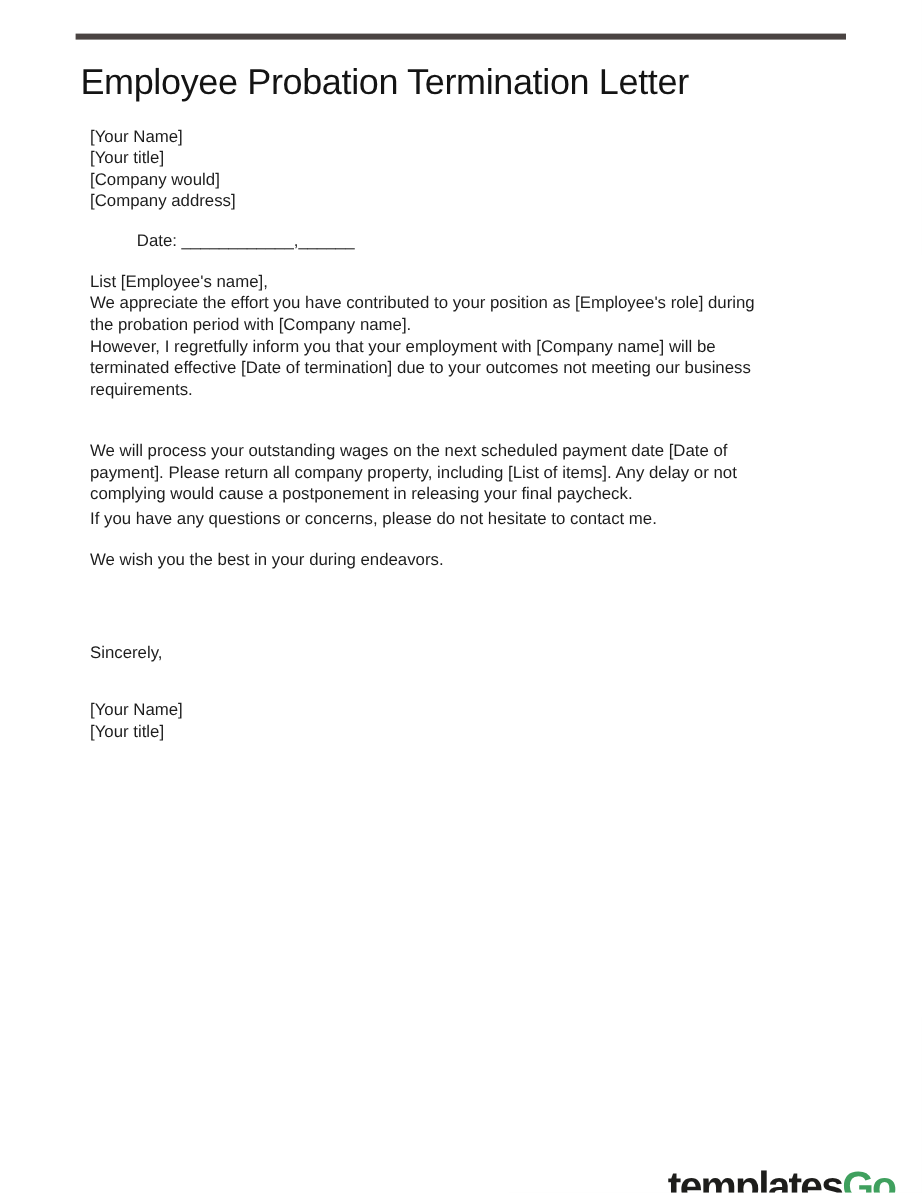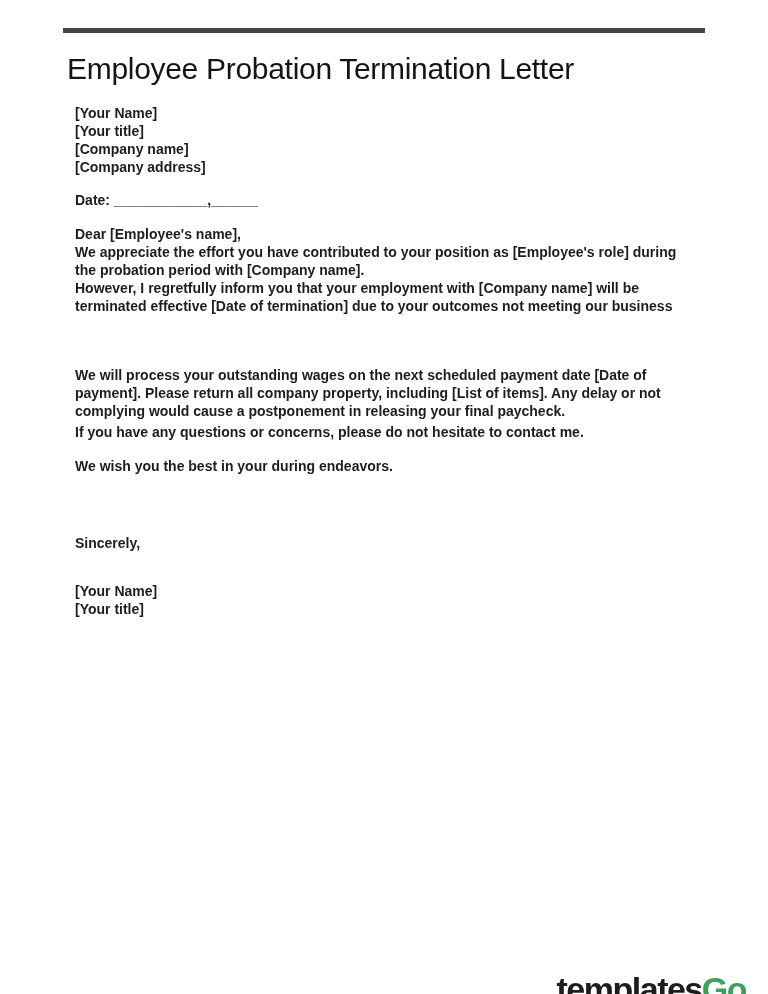--- a/index.html
+++ b/index.html
@@ -39,23 +39,23 @@
     color: var(--title-color);
     white-space: nowrap;
   }
   .textblock {
     position: absolute;
     left: 75px;
     font-size: 14px;
     line-height: 18px;
     color: var(--text-color);
   }
-  .textblock .line { white-space: nowrap; font-weight: bold; }
+  .textblock .line { white-space: nowrap; }
   .sender-block    { top: 104px; }
-  .date-block      { top: 191px; }
+  .date-block      { top: 191px; margin-left: 39px; }
   .opening-block   { top: 225px; }
   .wages-block     { top: 366px; }
   .questions-block { top: 423px; }
   .wishes-block    { top: 457px; }
   .closing-block   { top: 492px; margin-top: 42px; }
   .signature-block { top: 582px; }
   .footer-logo {
     position: absolute;
     top: 950px;
     right: 22px;
@@ -73,34 +73,35 @@
 
 <div class="page">
 
   <div class="top-rule"></div>
 
   <h1 class="doc-title">Employee Probation Termination Letter</h1>
 
   <div class="textblock sender-block">
     <div class="line">[Your Name]</div>
     <div class="line">[Your title]</div>
-    <div class="line">[Company name]</div>
+    <div class="line">[Company would]</div>
     <div class="line">[Company address]</div>
   </div>
 
   <div class="textblock date-block">
     <div class="line">Date: ____________,______</div>
   </div>
 
   <div class="textblock opening-block">
-    <div class="line">Dear [Employee's name],</div>
+    <div class="line">List [Employee's name],</div>
     <div class="line">We appreciate the effort you have contributed to your position as [Employee's role] during</div>
     <div class="line">the probation period with [Company name].</div>
     <div class="line">However, I regretfully inform you that your employment with [Company name] will be</div>
     <div class="line">terminated effective [Date of termination] due to your outcomes not meeting our business</div>
+    <div class="line">requirements.</div>
   </div>
 
   <div class="textblock wages-block">
     <div class="line">We will process your outstanding wages on the next scheduled payment date [Date of</div>
     <div class="line">payment]. Please return all company property, including [List of items]. Any delay or not</div>
     <div class="line">complying would cause a postponement in releasing your final paycheck.</div>
   </div>
 
   <div class="textblock questions-block">
     <div class="line">If you have any questions or concerns, please do not hesitate to contact me.</div>

